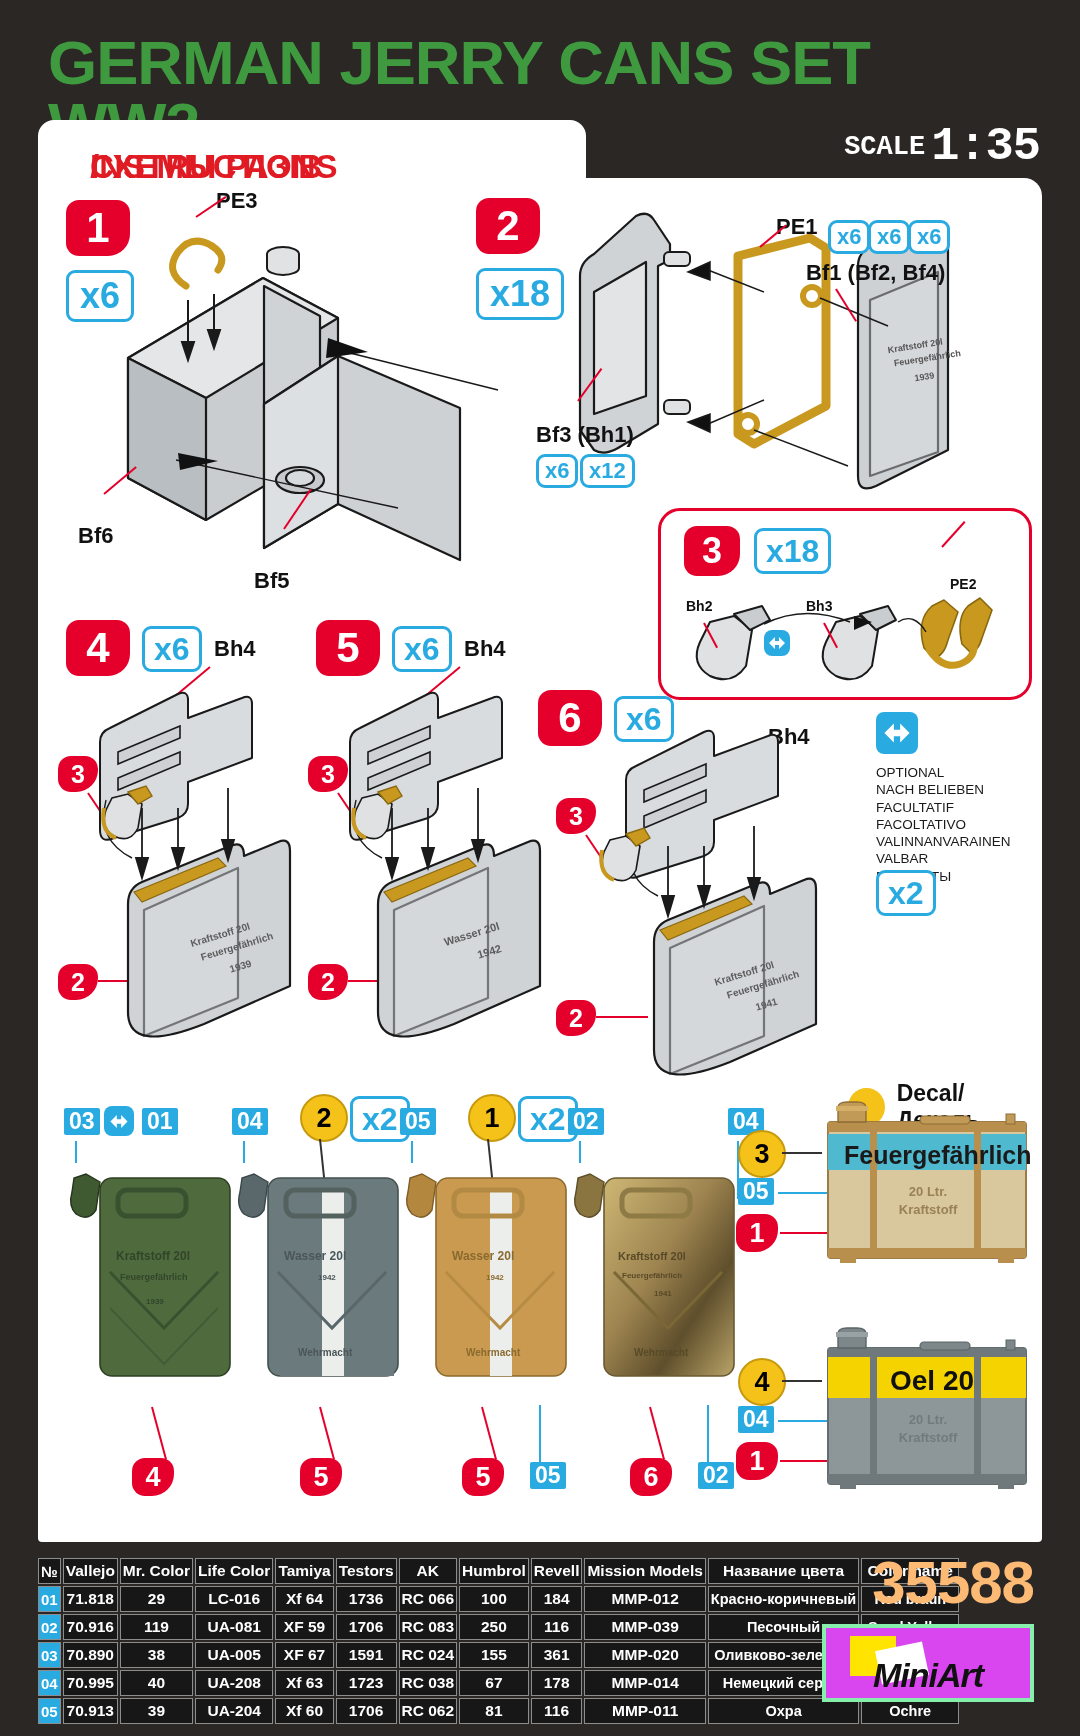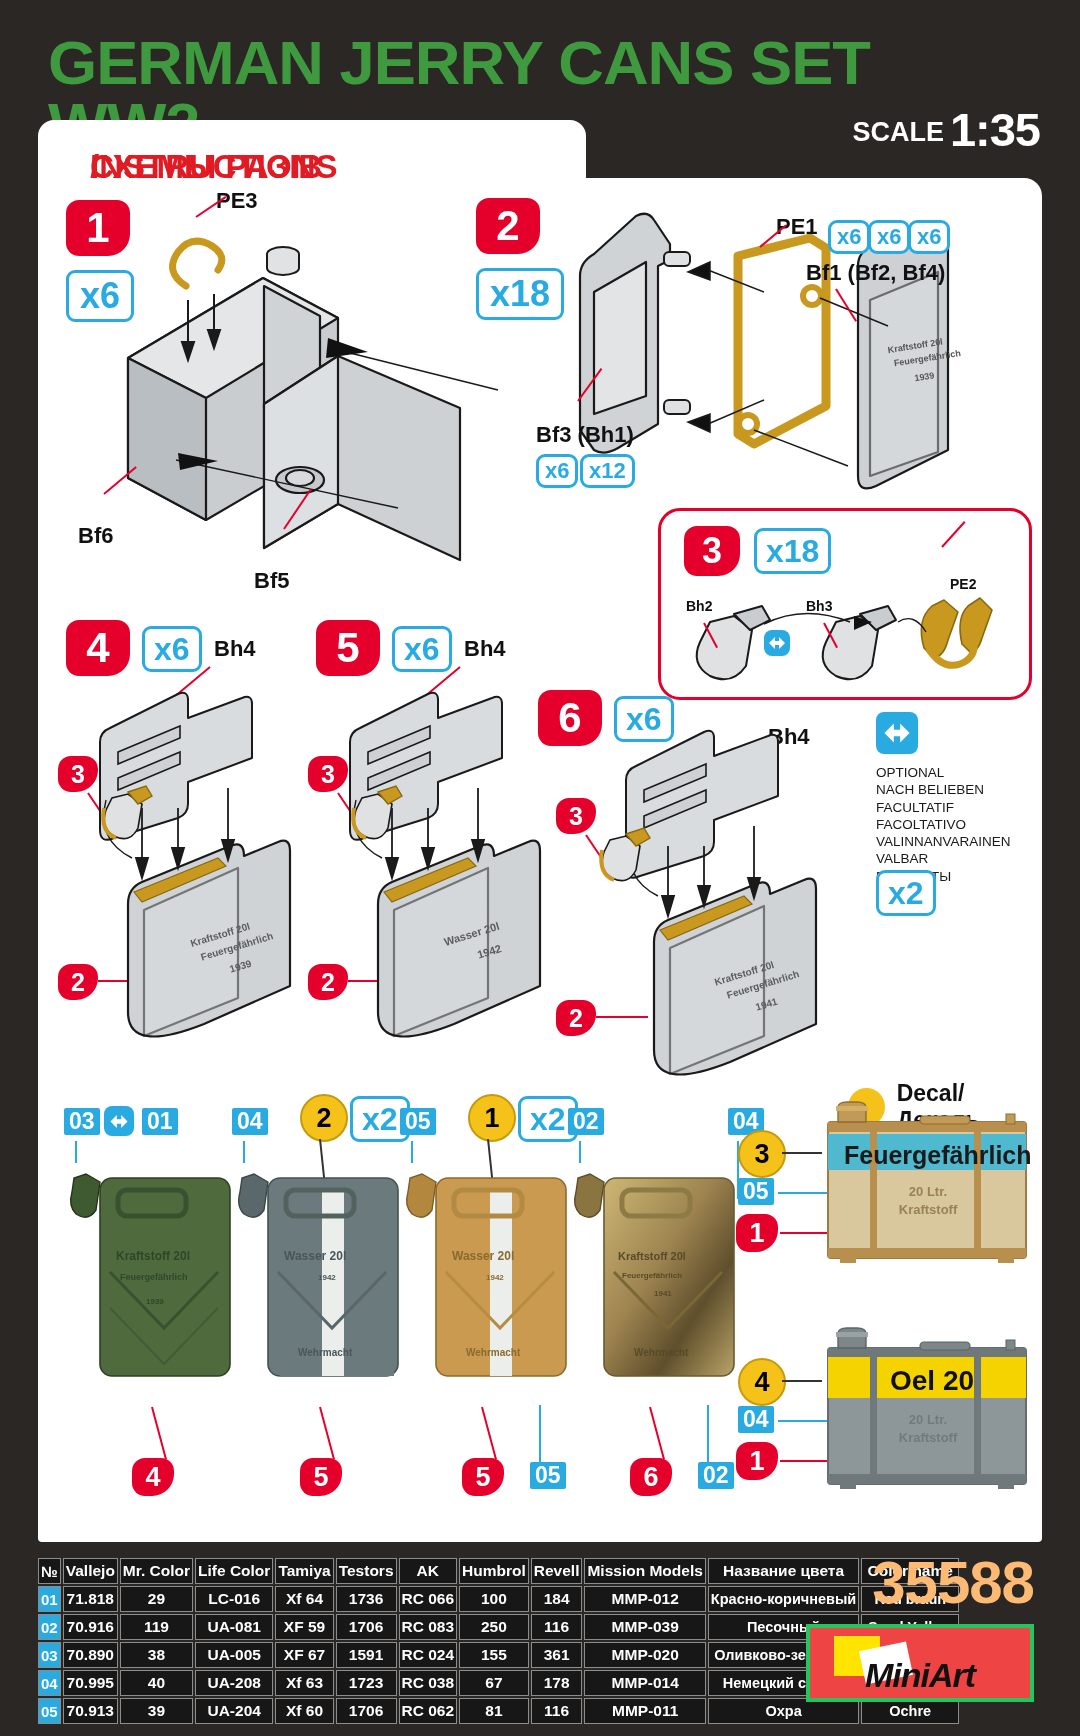--- a/index.html
+++ b/index.html
@@ -8,22 +8,22 @@
 
   
   .title{
     position:absolute;left:48px;top:32px;width:960px;
     font-size:62px;font-weight:bold;color:#3f9a3f;
     letter-spacing:-1px;line-height:1;
     font-family:"Liberation Sans",sans-serif;
     transform:scaleX(1.02);transform-origin:left center;
   }
   .scale{
-    position:absolute;right:40px;top:102px;color:#fff;font-weight:bold;
-    font-size:27px;letter-spacing:0px;white-space:nowrap;
+    position:absolute;right:40px;top:120px;color:#fff;font-weight:bold;
+    font-size:27px;letter-spacing:0px;white-space:nowrap;font-family:Liberation Mono, monospace;
   }
   .scale b{font-size:47px;letter-spacing:-1px;vertical-align:-5px;margin-left:6px;}
 
   .instr-tab{
     position:absolute;left:38px;top:120px;width:548px;height:66px;
     background:#fff;border-radius:16px 16px 0 0;
   }
   .instr-tab span{
     position:absolute;left:26px;top:14px;font-size:33px;font-weight:bold;color:#e01b24;
     white-space:nowrap;
@@ -101,22 +101,22 @@
   }
   th{font-size:15.5px;}
   td.idx,th.idx{background:#29abe2;color:#fff;width:26px;font-size:15px;}
   th.idx{background:#171717;}
   td.name{font-size:14.5px;}
   .kit-no{
     position:absolute;right:46px;top:1548px;color:#fdba74;font-weight:bold;font-size:60px;
     letter-spacing:-1px;
   }
   .logo{
-    position:absolute;right:46px;top:1624px;width:228px;height:78px;background:#ef4444;
-    border:4px solid #22c55e;box-sizing:border-box;
+    position:absolute;right:46px;top:1624px;width:212px;height:78px;background:#d946ef;
+    border:4px solid #86efac;box-sizing:border-box;
   }
   .logo .ylw{position:absolute;left:24px;top:8px;width:46px;height:40px;background:#ffe400;}
   .logo .wht{position:absolute;left:52px;top:18px;width:48px;height:34px;background:#fff;transform:rotate(-12deg);}
   .logo .txt{
     position:absolute;left:0;right:0;bottom:3px;text-align:center;color:#111;
     font-size:34px;font-weight:bold;letter-spacing:-1px;font-style:italic;
   }
 </style>
 </head>
 <body>

